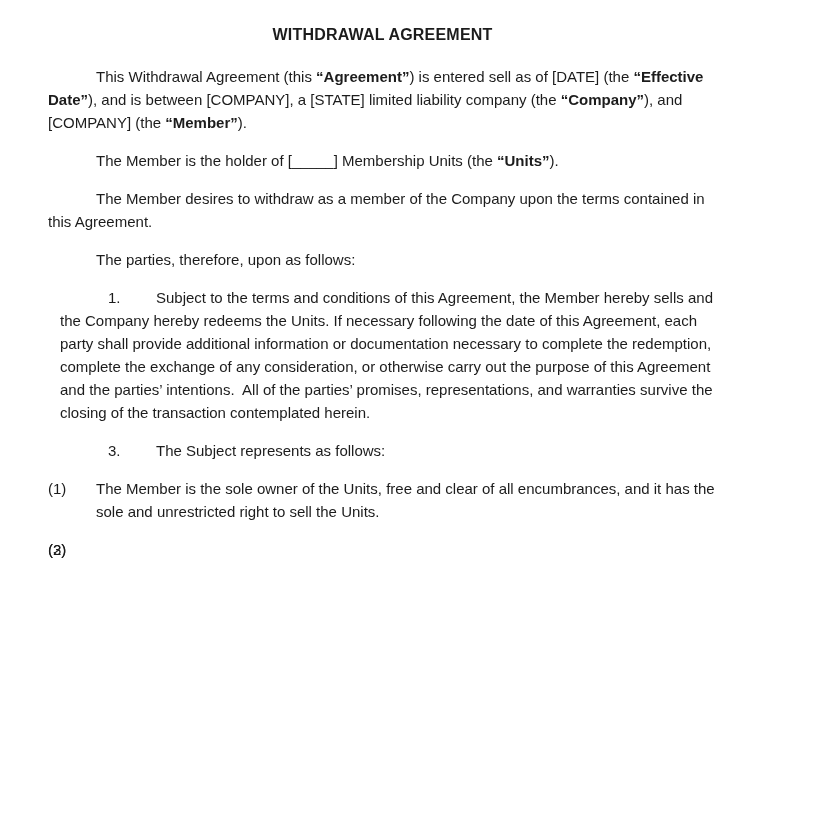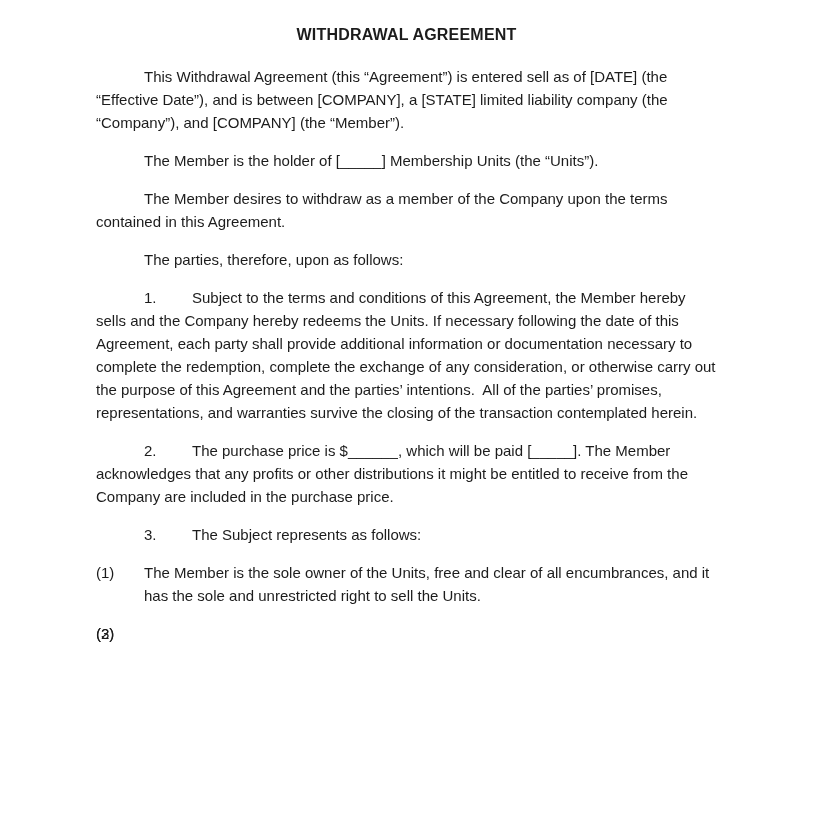--- a/index.html
+++ b/index.html
@@ -9,59 +9,60 @@
   }
   .page {
     box-sizing: border-box;
     width: 814px;
     height: 814px;
     background: #ffffff;
     color: #1c1c1c;
     font-family: "Liberation Sans", sans-serif;
     font-size: 15px;
     line-height: 23px;
-    padding: 23px 97px 20px 96px;
+    padding: 23px 97px 20px 48px;
     overflow: hidden;
   }
   .doc-title {
     font-size: 16px;
     font-weight: bold;
     text-align: center;
     margin: 0 0 19px 0;
     line-height: 23px;
     letter-spacing: 0.2px;
   }
   p {
     margin: 0 0 15px 0;
   }
   p.indent {
     text-indent: 48px;
   }
   p.numbered {
     text-indent: 48px;
+    margin-left: 12px;
   }
   p.numbered .num {
     display: inline-block;
     width: 48px;
     text-indent: 0;
   }
   p.listitem {
     position: relative;
     padding-left: 48px;
   }
   p.listitem .num {
     position: absolute;
     left: 0;
     top: 0;
   }
   .txt {
     white-space: pre-wrap;
   }
   .txt .b {
-    font-weight: normal;
+    font-weight: bold;
     text-align: center;
   }
 </style>
 </head>
 <body>
 
 <div class="page">
 
   <h1 class="doc-title">WITHDRAWAL AGREEMENT</h1>
 
@@ -79,23 +80,20 @@
   </p>
 
   <p class="indent">
     <span class="txt"><span>The parties, therefore, upon as follows:</span></span>
   </p>
 
   <p class="numbered">
     <span class="num">1.</span><span class="txt"><span>Subject to the terms and conditions of this Agreement, the Member hereby sells and the Company hereby redeems the Units. If necessary following the date of this Agreement, each party shall provide additional information or documentation necessary to complete the redemption, complete the exchange of any consideration, or otherwise carry out the purpose of this Agreement and the parties’ intentions.  All of the parties’ promises, representations, and warranties survive the closing of the transaction contemplated herein.</span></span>
   </p>
 
-  <p class="numbered">
-    <span class="num">2.</span><span class="txt"><span>The purchase price is $______, which will be paid [_____]. The Member acknowledges that any profits or other distributions it might be entitled to receive from the Company are included in the purchase price.</span></span>
-  </p>
 
   <p class="numbered">
     <span class="num">3.</span><span class="txt"><span>The Subject represents as follows:</span></span>
   </p>
 
   <p class="listitem">
     <span class="num">(1)</span><span class="txt"><span>The Member is the sole owner of the Units, free and clear of all encumbrances, and it has the sole and unrestricted right to sell the Units.</span></span>
   </p>
 
   <p class="listitem">

